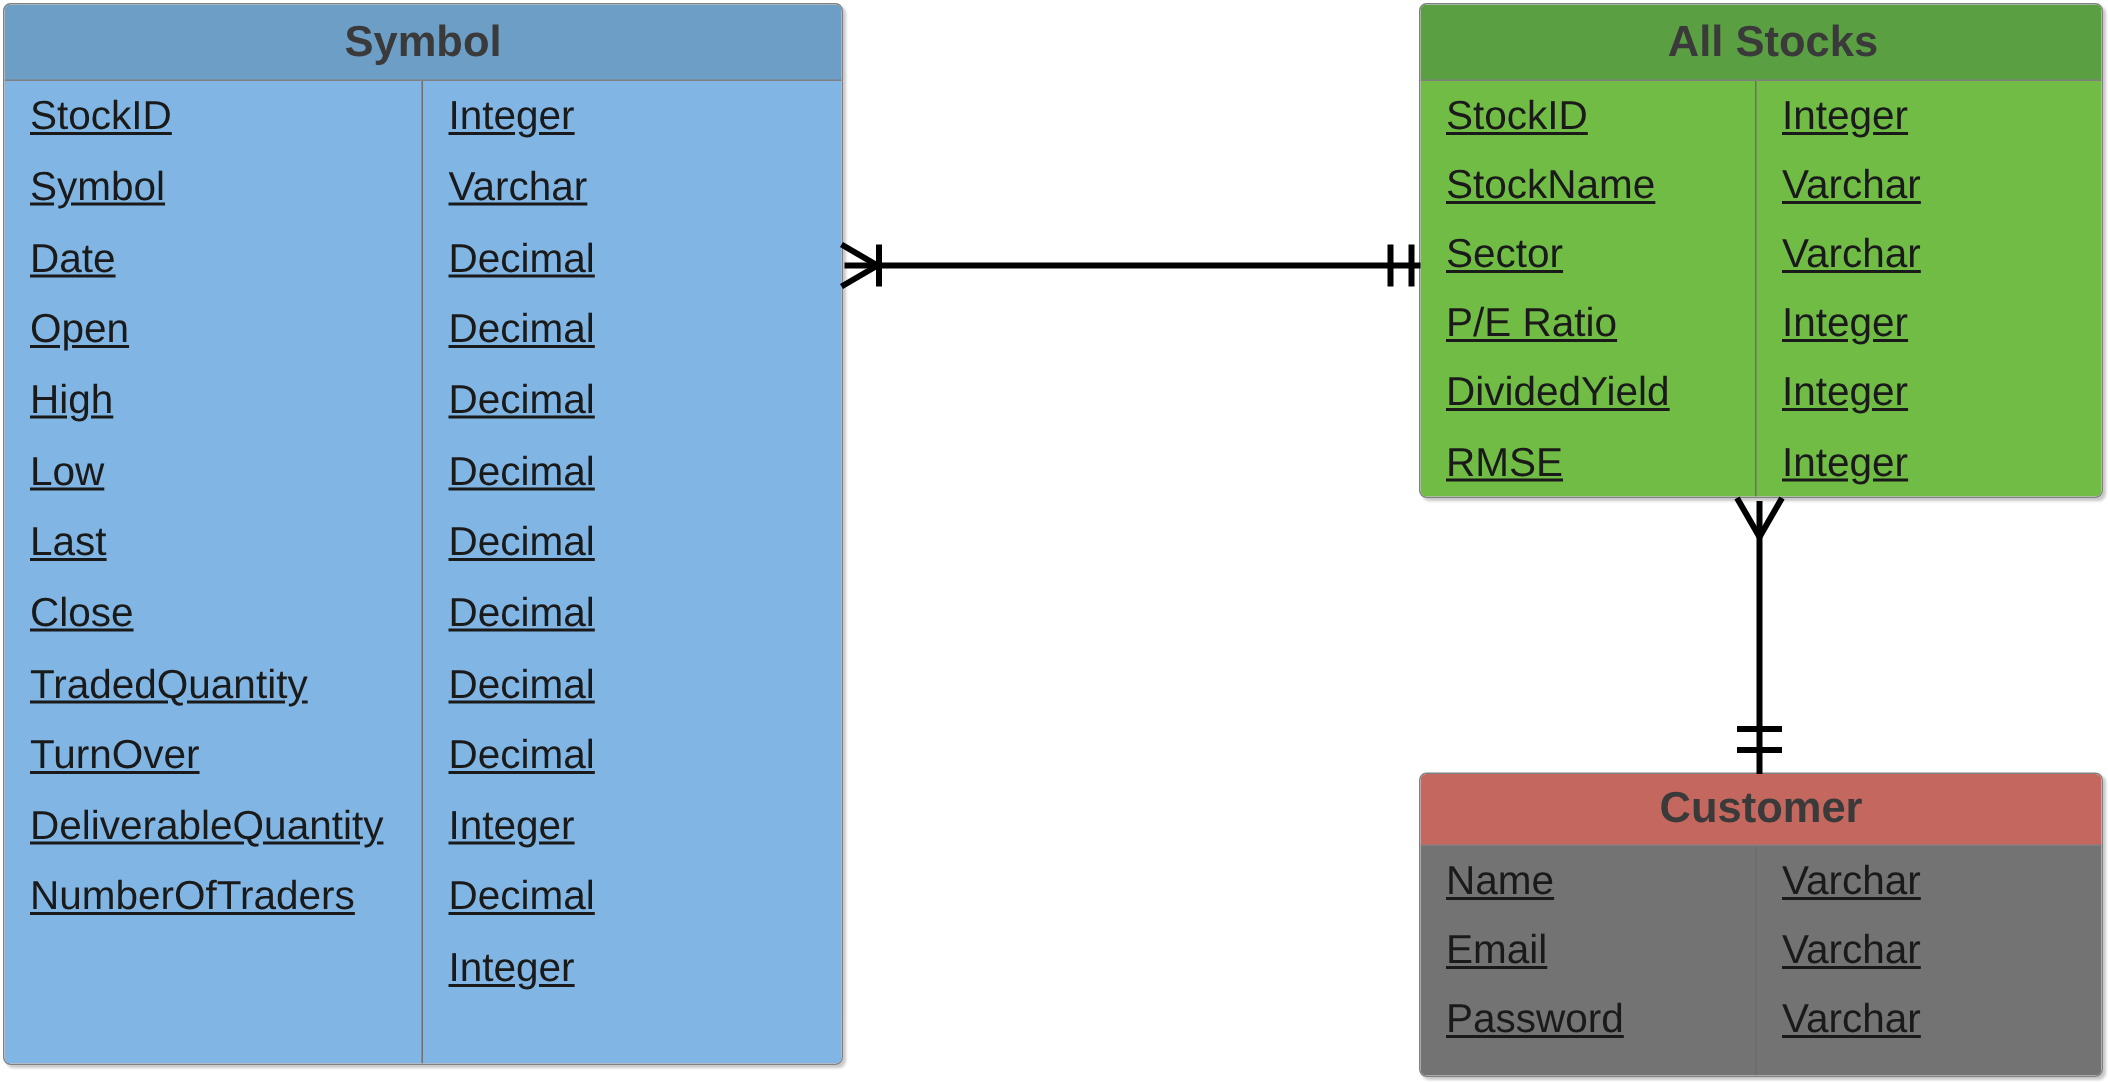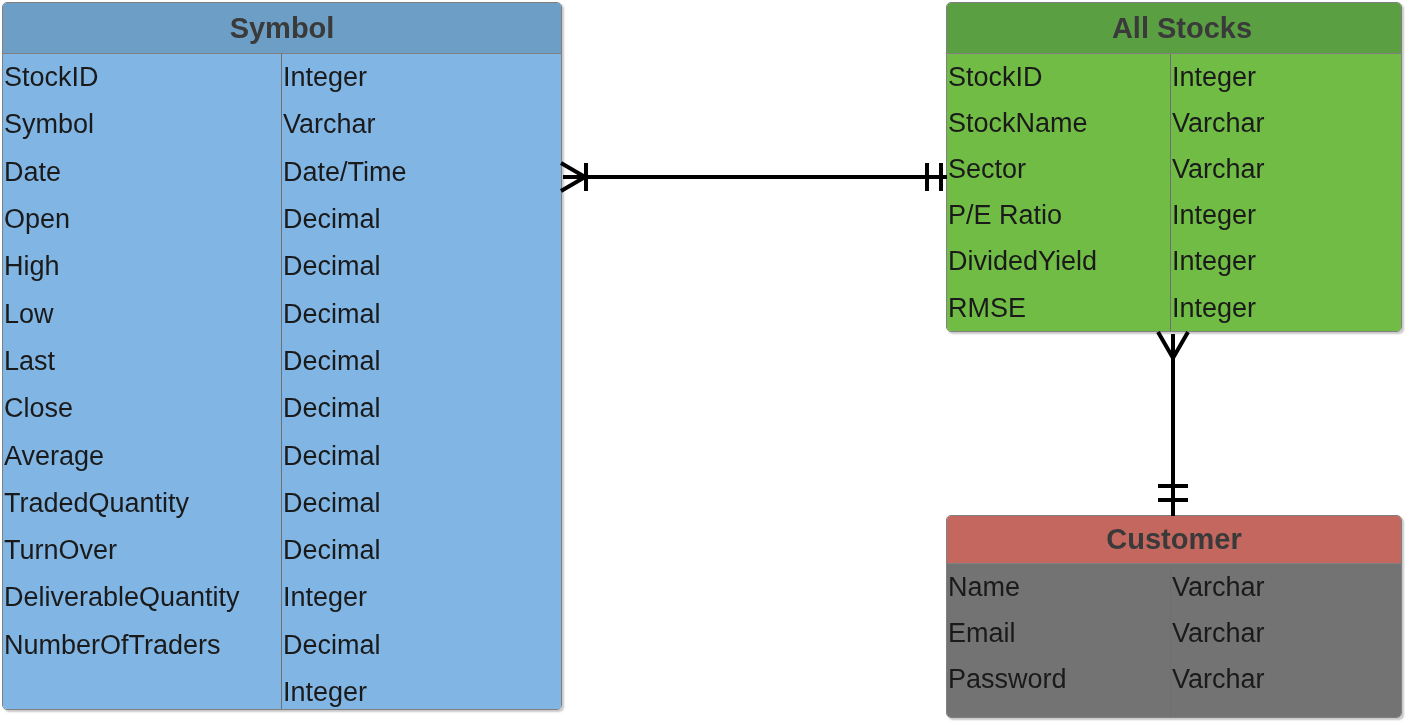--- a/index.html
+++ b/index.html
@@ -65,23 +65,24 @@
     flex-direction: column;
     flex: 1 1 auto;
   }
   .cell {
     box-sizing: border-box;
     font-size: 27px;
     color: #1a1a1a;
     line-height: 1;
     display: flex;
     align-items: center;
-    padding-left: 1px;
+    padding-left: 17px;
     white-space: nowrap;
     flex: 0 0 auto;
+    text-decoration: underline;
   }
 
   
   #entity-symbol { left: 2px; top: 2px; width: 560px; height: 708px; }
   #entity-symbol .entity-title { background: #6d9ec6; height: 51px; }
   #entity-symbol .entity-body { background: #81b5e3; }
   #entity-symbol .col-fields { width: 279px; }
   #entity-symbol .cell { height: 47.3px; }
 
   
@@ -119,30 +120,28 @@
     <div class="entity-body">
       <div class="col-fields">
         <div class="cell">StockID</div>
         <div class="cell">Symbol</div>
         <div class="cell">Date</div>
         <div class="cell">Open</div>
         <div class="cell">High</div>
         <div class="cell">Low</div>
         <div class="cell">Last</div>
         <div class="cell">Close</div>
-        <div class="cell">Average</div>
         <div class="cell">TradedQuantity</div>
         <div class="cell">TurnOver</div>
         <div class="cell">DeliverableQuantity</div>
         <div class="cell">NumberOfTraders</div>
       </div>
       <div class="col-types">
         <div class="cell">Integer</div>
         <div class="cell">Varchar</div>
-        <div class="cell">Date/Time</div>
         <div class="cell">Decimal</div>
         <div class="cell">Decimal</div>
         <div class="cell">Decimal</div>
         <div class="cell">Decimal</div>
         <div class="cell">Decimal</div>
         <div class="cell">Decimal</div>
         <div class="cell">Decimal</div>
         <div class="cell">Decimal</div>
         <div class="cell">Integer</div>
         <div class="cell">Decimal</div>

